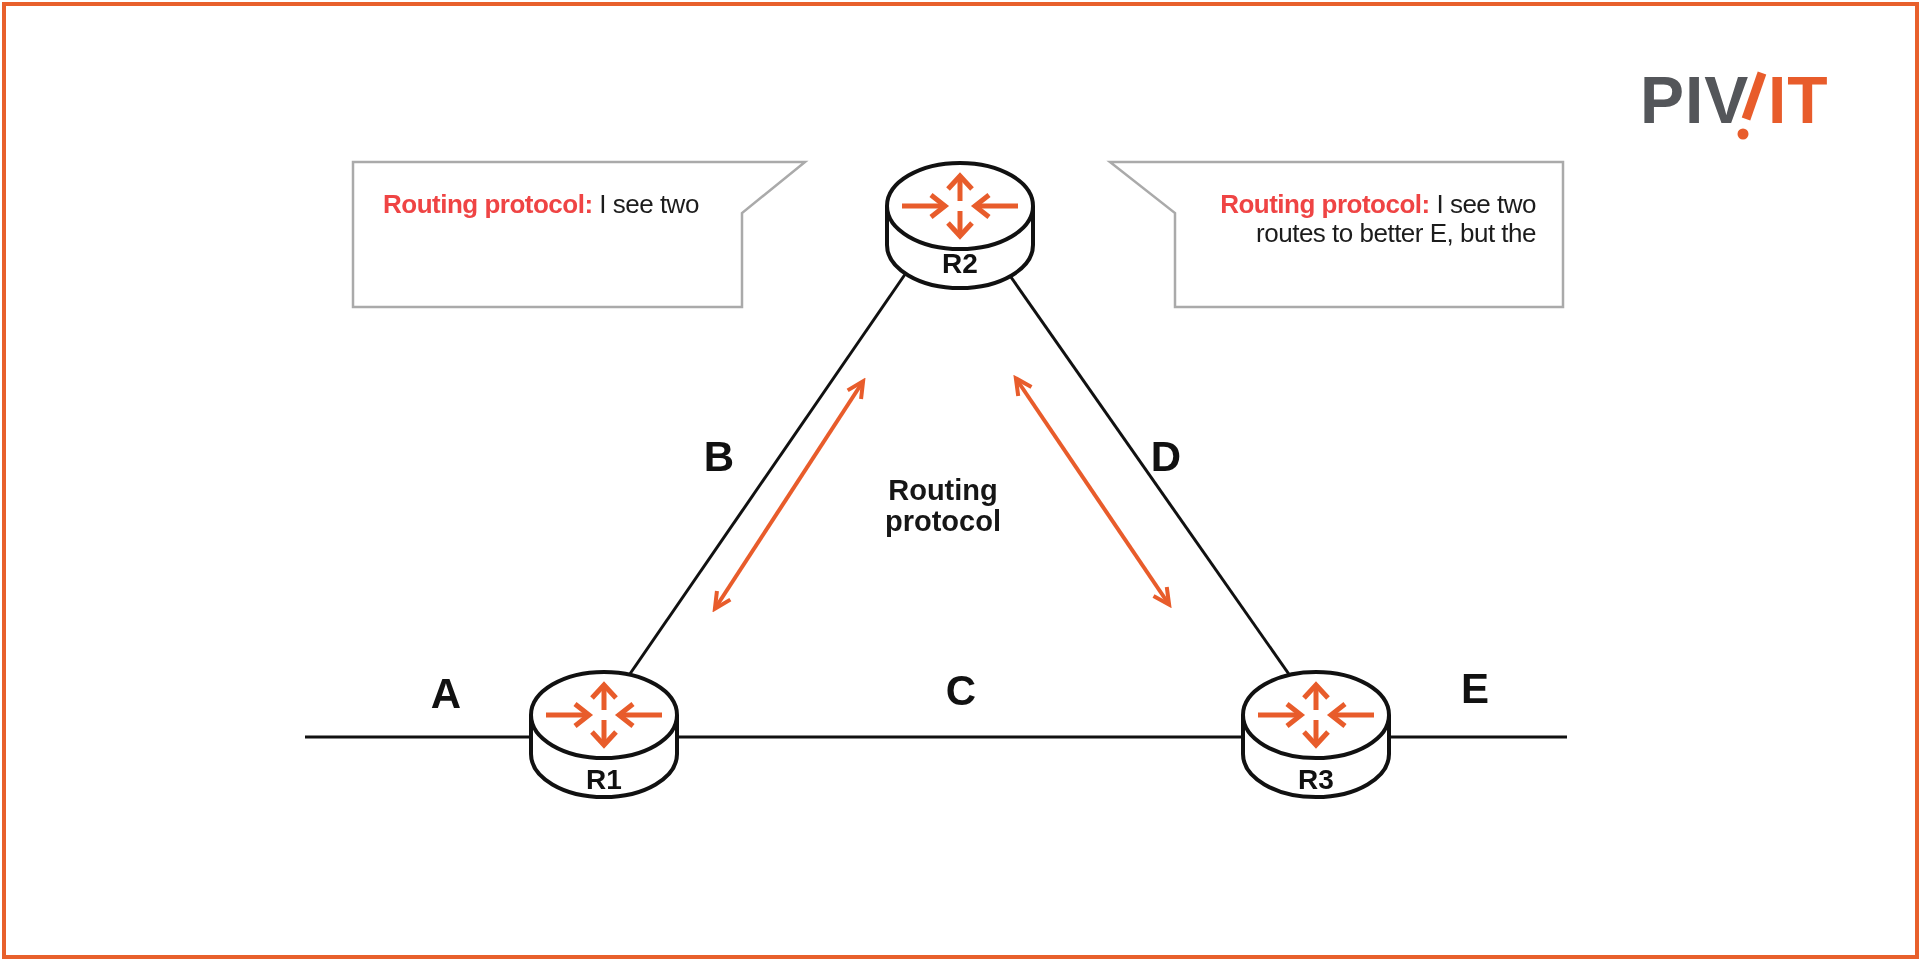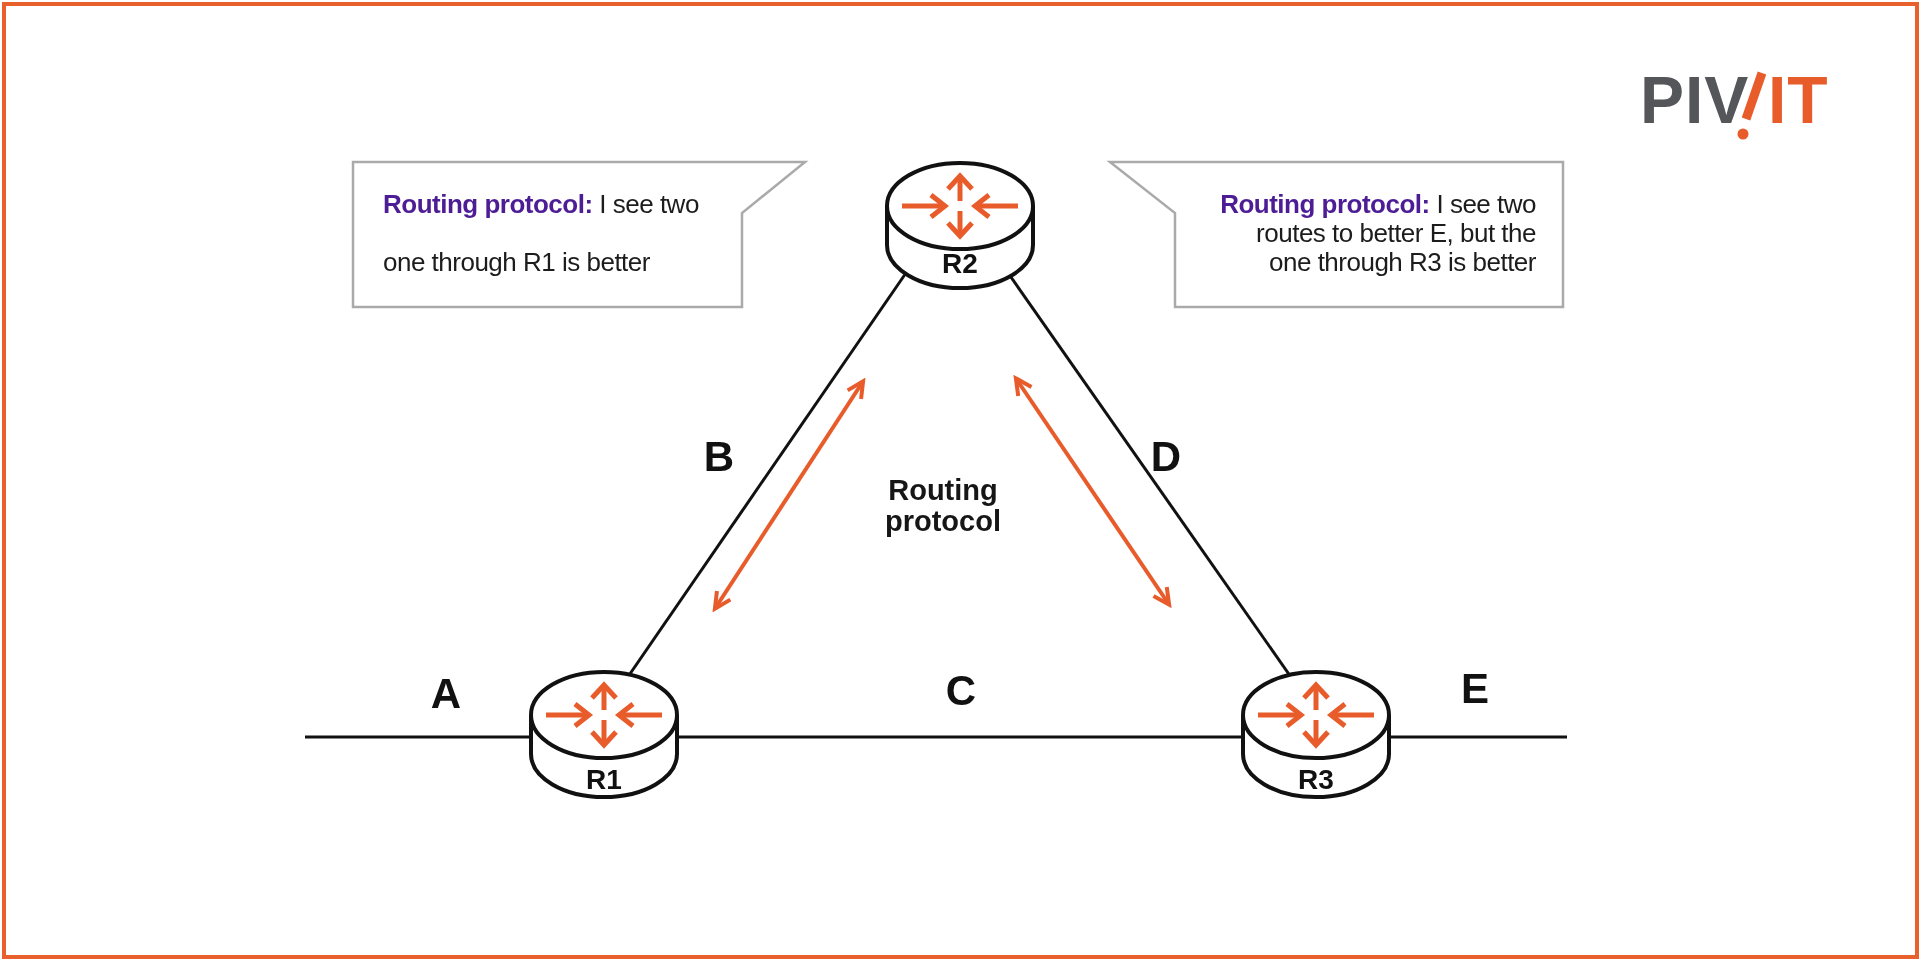--- a/index.html
+++ b/index.html
@@ -9,21 +9,21 @@
   }
   .frame{
     position:absolute;left:2px;top:2px;right:2px;bottom:2px;
     border:4px solid #E8602C;background:#fff;box-sizing:border-box;
   }
   svg.diagram{position:absolute;left:0;top:0;width:1921px;height:961px;}
   .bubble-text{
     position:absolute;font-size:26px;line-height:29px;letter-spacing:-0.5px;
     color:#1c1c1c;
   }
-  .bubble-text b{font-weight:700;color:#4c1d95;}
+  .bubble-text b{font-weight:700;color:#ef4444;}
   .bubble-text.left{left:383px;top:190px;width:345px;text-align:left;}
   .bubble-text.right{left:1191px;top:190px;width:345px;text-align:right;}
 </style>
 </head>
 <body>
 
 <div class="frame"></div>
 
 <svg class="diagram" viewBox="0 0 1921 961">
   <defs>
@@ -85,21 +85,19 @@
     <line x1="1762" y1="73" x2="1746" y2="119" stroke="#E85C2B" stroke-width="9"></line>
     <circle cx="1743" cy="134" r="5.5" fill="#E85C2B"></circle>
     <text x="1768" y="123" font-size="66" font-weight="700" fill="#E85C2B" letter-spacing="1">IT</text>
   </g>
 </svg>
 
 <div class="bubble-text left">
   <b>Routing protocol:</b>
   <span>I see two</span><br>
   <br>
-  <span>one through R1 is better</span>
 </div>
 
 <div class="bubble-text right">
   <b>Routing protocol:</b>
   <span>I see two</span><br>
   <span>routes to better E, but the</span><br>
-  <span>one through R3 is better</span>
 </div>
 
 </body></html>

